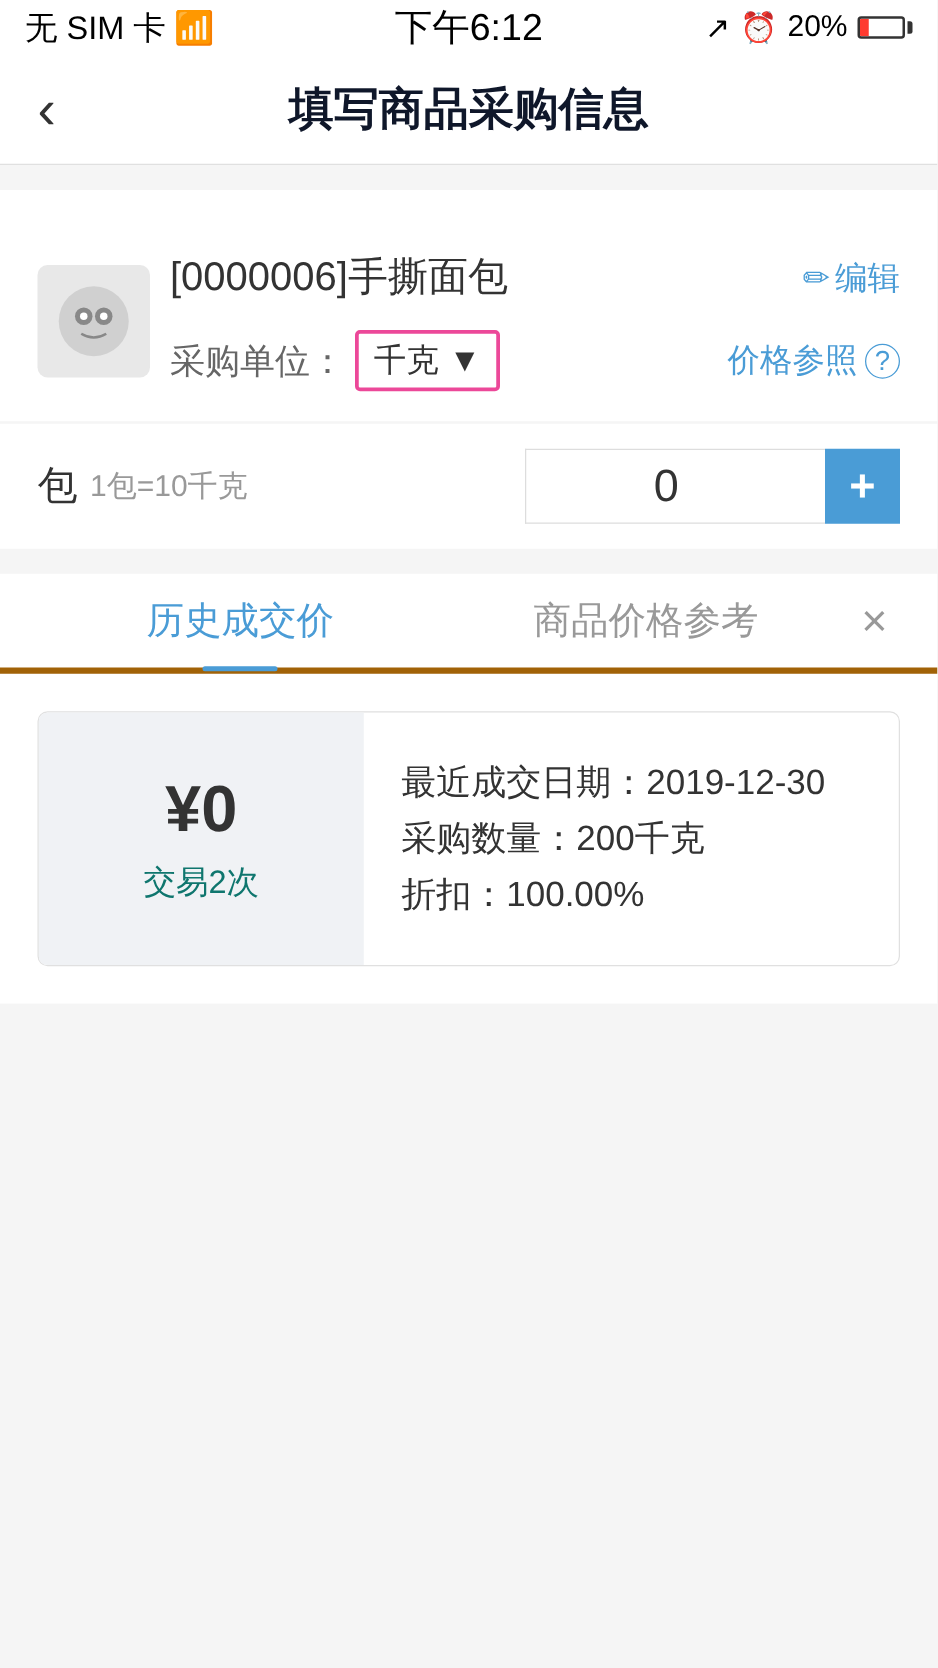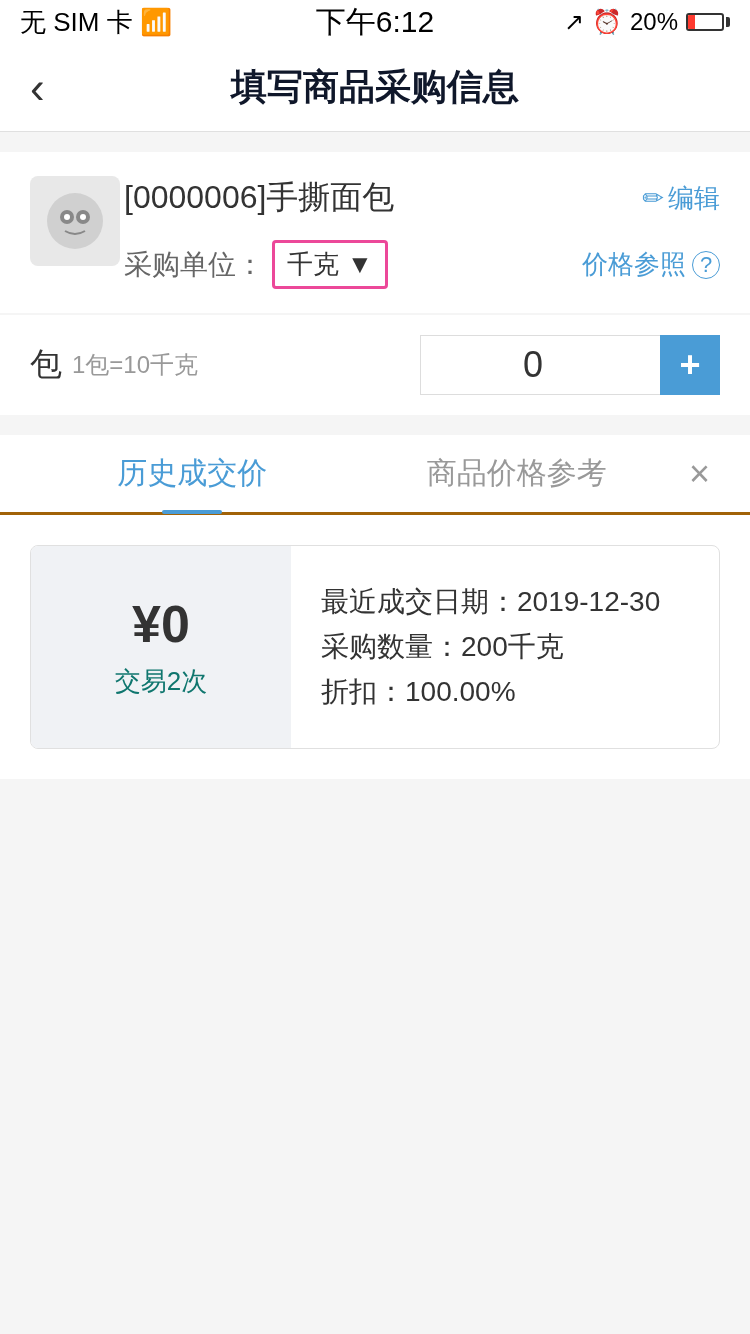--- a/index.html
+++ b/index.html
@@ -93,22 +93,23 @@
     }
 
     
     .product-card {
       background: #fff;
       margin-top: 20px;
       padding: 24px 30px;
     }
     .product-header {
       display: flex;
-      align-items: flex-start;
-      gap: 4px;
+      align-items: center;
+      gap: 16px;
+      margin-top: 24px;
     }
     .product-image {
       width: 90px;
       height: 90px;
       background: #e8e8e8;
       border-radius: 8px;
       display: flex;
       align-items: center;
       justify-content: center;
       flex-shrink: 0;
@@ -220,21 +221,21 @@
     }
 
     
     .tabs-panel {
       background: #fff;
       margin-top: 20px;
     }
     .tabs-header {
       display: flex;
       align-items: center;
-      border-bottom: 3px solid #a16207;
+      border-bottom: 5px solid #a16207;
       padding: 0 30px;
       height: 80px;
     }
     .tab-item {
       flex: 1;
       text-align: center;
       font-size: 30px;
       color: #999;
       cursor: pointer;
       height: 80px;

